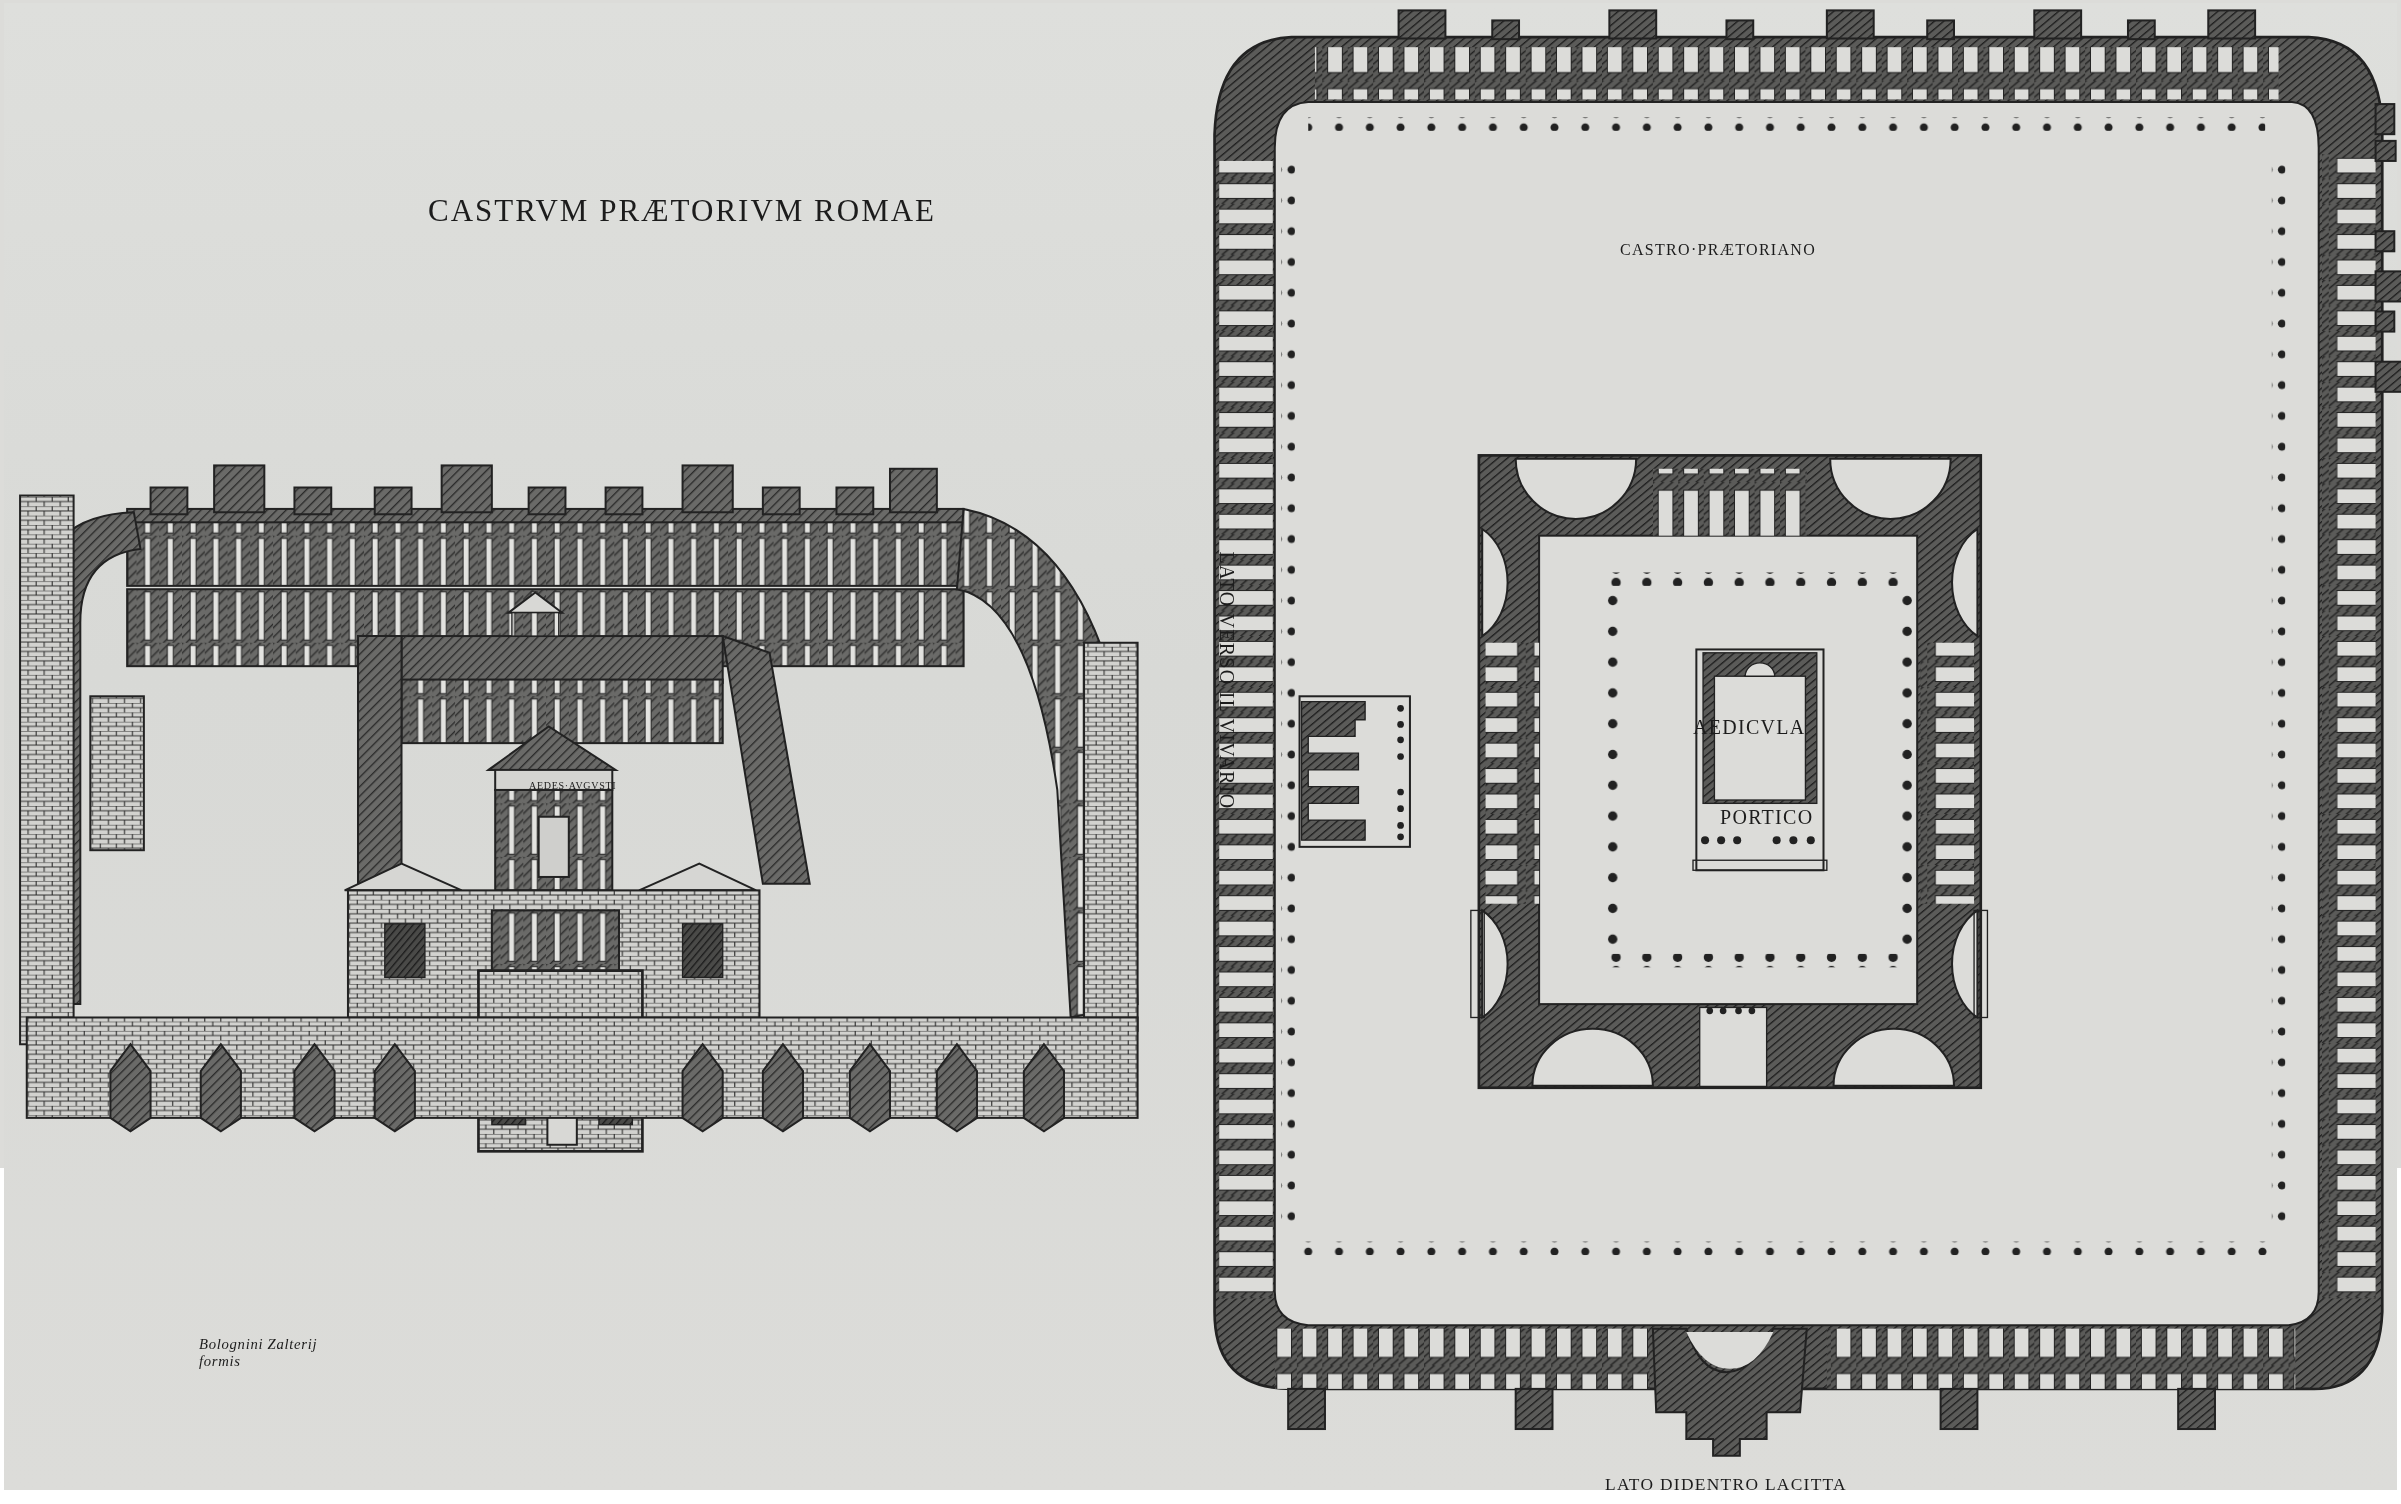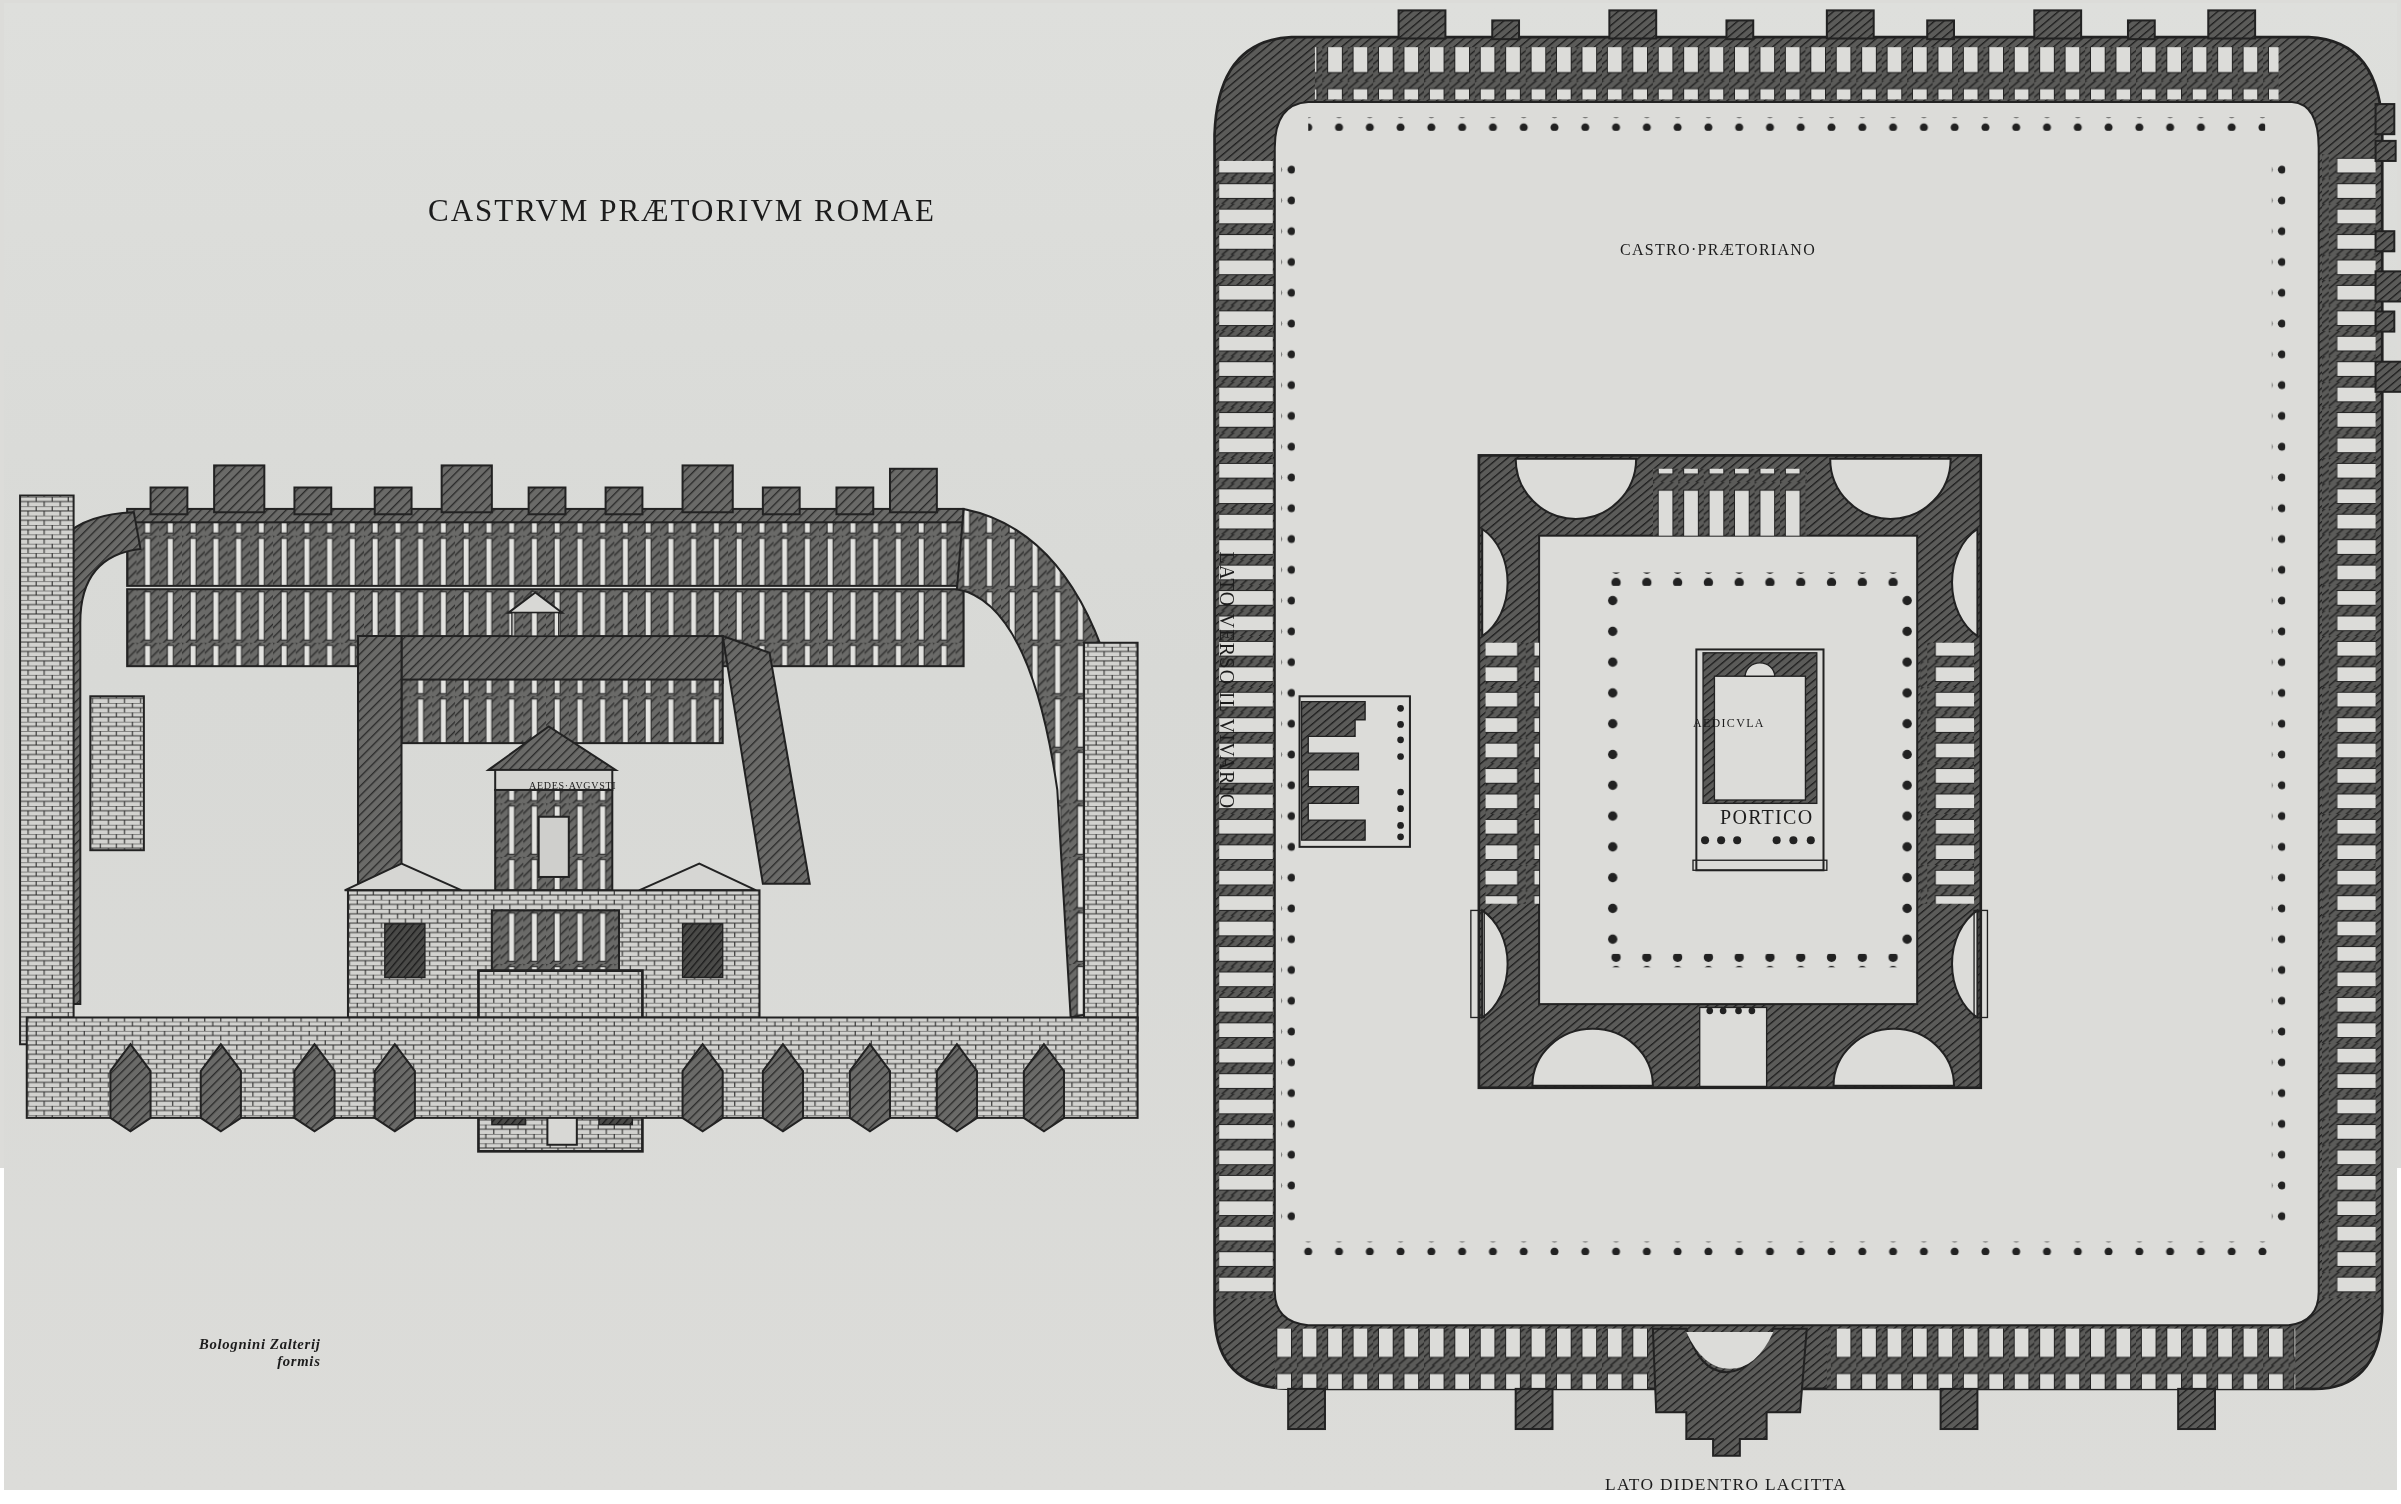--- a/index.html
+++ b/index.html
@@ -5,23 +5,23 @@
   html,body{margin:0;padding:0;background:#ffffff;}
   body{width:2401px;height:1505px;overflow:hidden;position:relative;font-family:"Liberation Serif","DejaVu Serif",serif;}
   .sheet{position:absolute;left:0;top:0;width:2401px;height:1168px;background:#dcdcd9;}
   .paper{position:absolute;left:4px;top:2.7px;width:2393px;height:1487px;background:linear-gradient(180deg,#dedfdc 0%,#d8d9d6 45%,#dcdcd9 100%);}
   svg{position:absolute;left:0;top:0;}
   .lbl{position:absolute;color:#1c1c1c;letter-spacing:1.3px;white-space:nowrap;}
   .title-left{left:428px;top:193px;font-size:31px;letter-spacing:2px;}
   .title-right{left:1620px;top:241px;font-size:16px;}
   .side-label{left:1098px;top:669px;font-size:20px;transform:rotate(90deg);transform-origin:center;}
   .bottom-label{left:1605px;top:1474px;font-size:17.4px;text-align:center;}
-  .aedicula{left:1693px;top:716px;font-size:12px;}
+  .aedicula{left:1693px;top:716px;font-size:20px;}
   .portico{left:1720px;top:806px;font-size:20px;}
-  .signature{left:199px;top:1336px;font-size:14.7px;font-style:italic;letter-spacing:0.7px;line-height:17.4px;text-align:right;font-weight:bold;}
+  .signature{left:199px;top:1336px;font-size:14.7px;font-style:italic;letter-spacing:0.7px;line-height:17.4px;text-align:left;}
   .inscr{left:529px;top:760px;font-size:10px;letter-spacing:0.7px;margin-top:20px;}
 </style>
 </head>
 <body>
 
 <div class="sheet">
   <div class="paper"></div>
 
   <svg width="2401" height="1505" viewBox="0 0 3588 2248">
     <defs>

